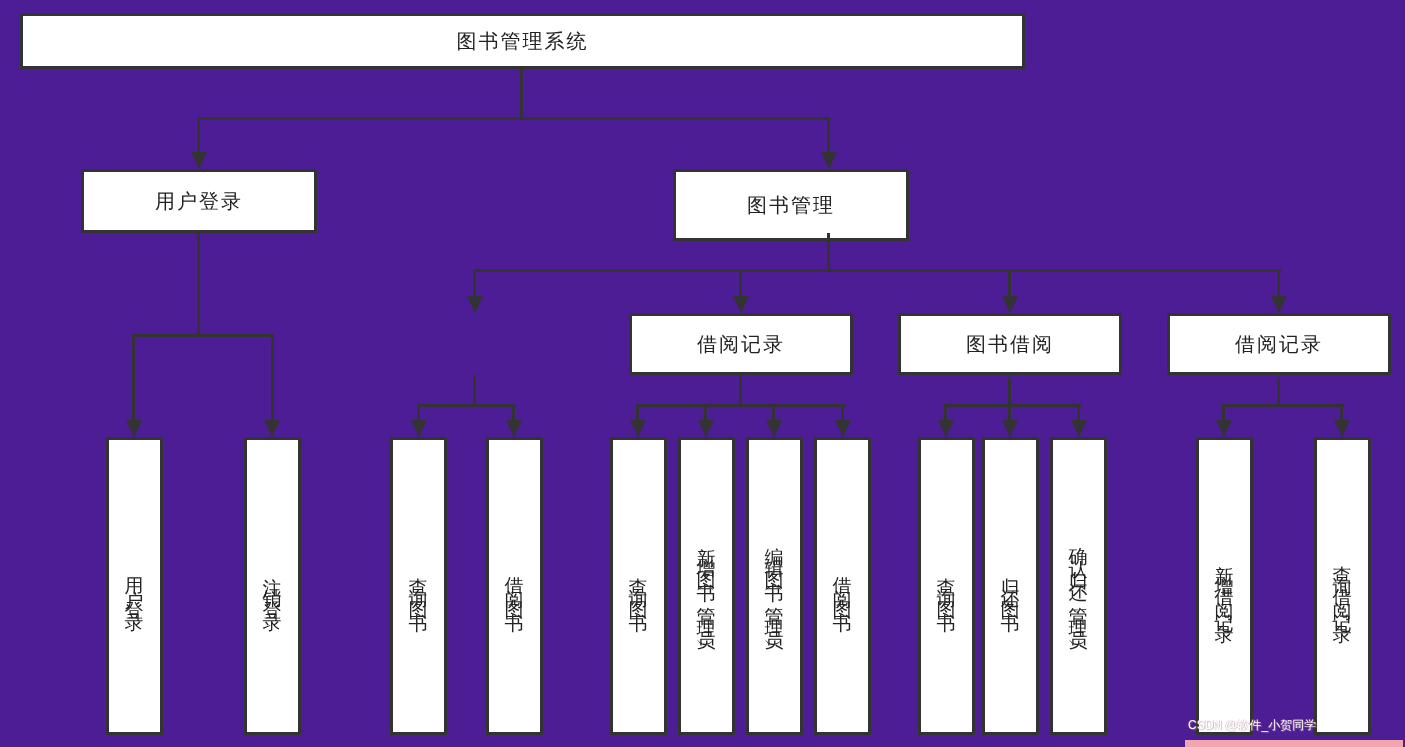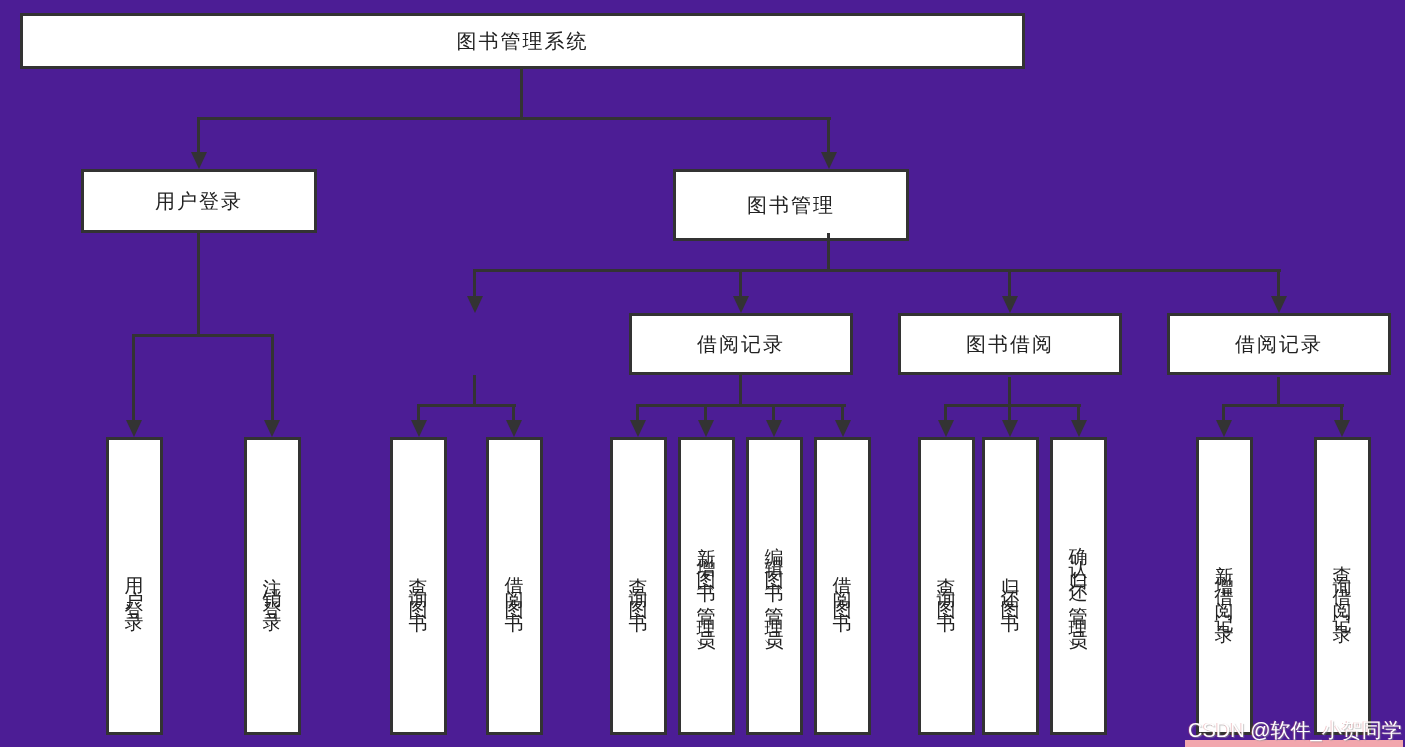--- a/index.html
+++ b/index.html
@@ -18,21 +18,21 @@
     font-size:19px;letter-spacing:12px;line-height:1;
   }
   .l{position:absolute;background:#333333;}
   .arw{
     position:absolute;width:0;height:0;
     border-left:8px solid transparent;border-right:8px solid transparent;
     border-top:17px solid #333333;
   }
   .watermark{
     position:absolute;left:1188px;top:717px;z-index:5;
-    font-size:20px;color:#ffffff;white-space:nowrap;
+    font-size:12px;color:#ffffff;white-space:nowrap;
     text-shadow:1px 1px 1px rgba(150,150,150,0.55), -1px 0 0 rgba(214,100,110,0.35);
   }
   .wm-strip{
     position:absolute;left:1185px;top:740px;width:218px;height:7px;
     background:#f2a6ad;z-index:4;
   }
 </style>
 </head>
 <body>
 

